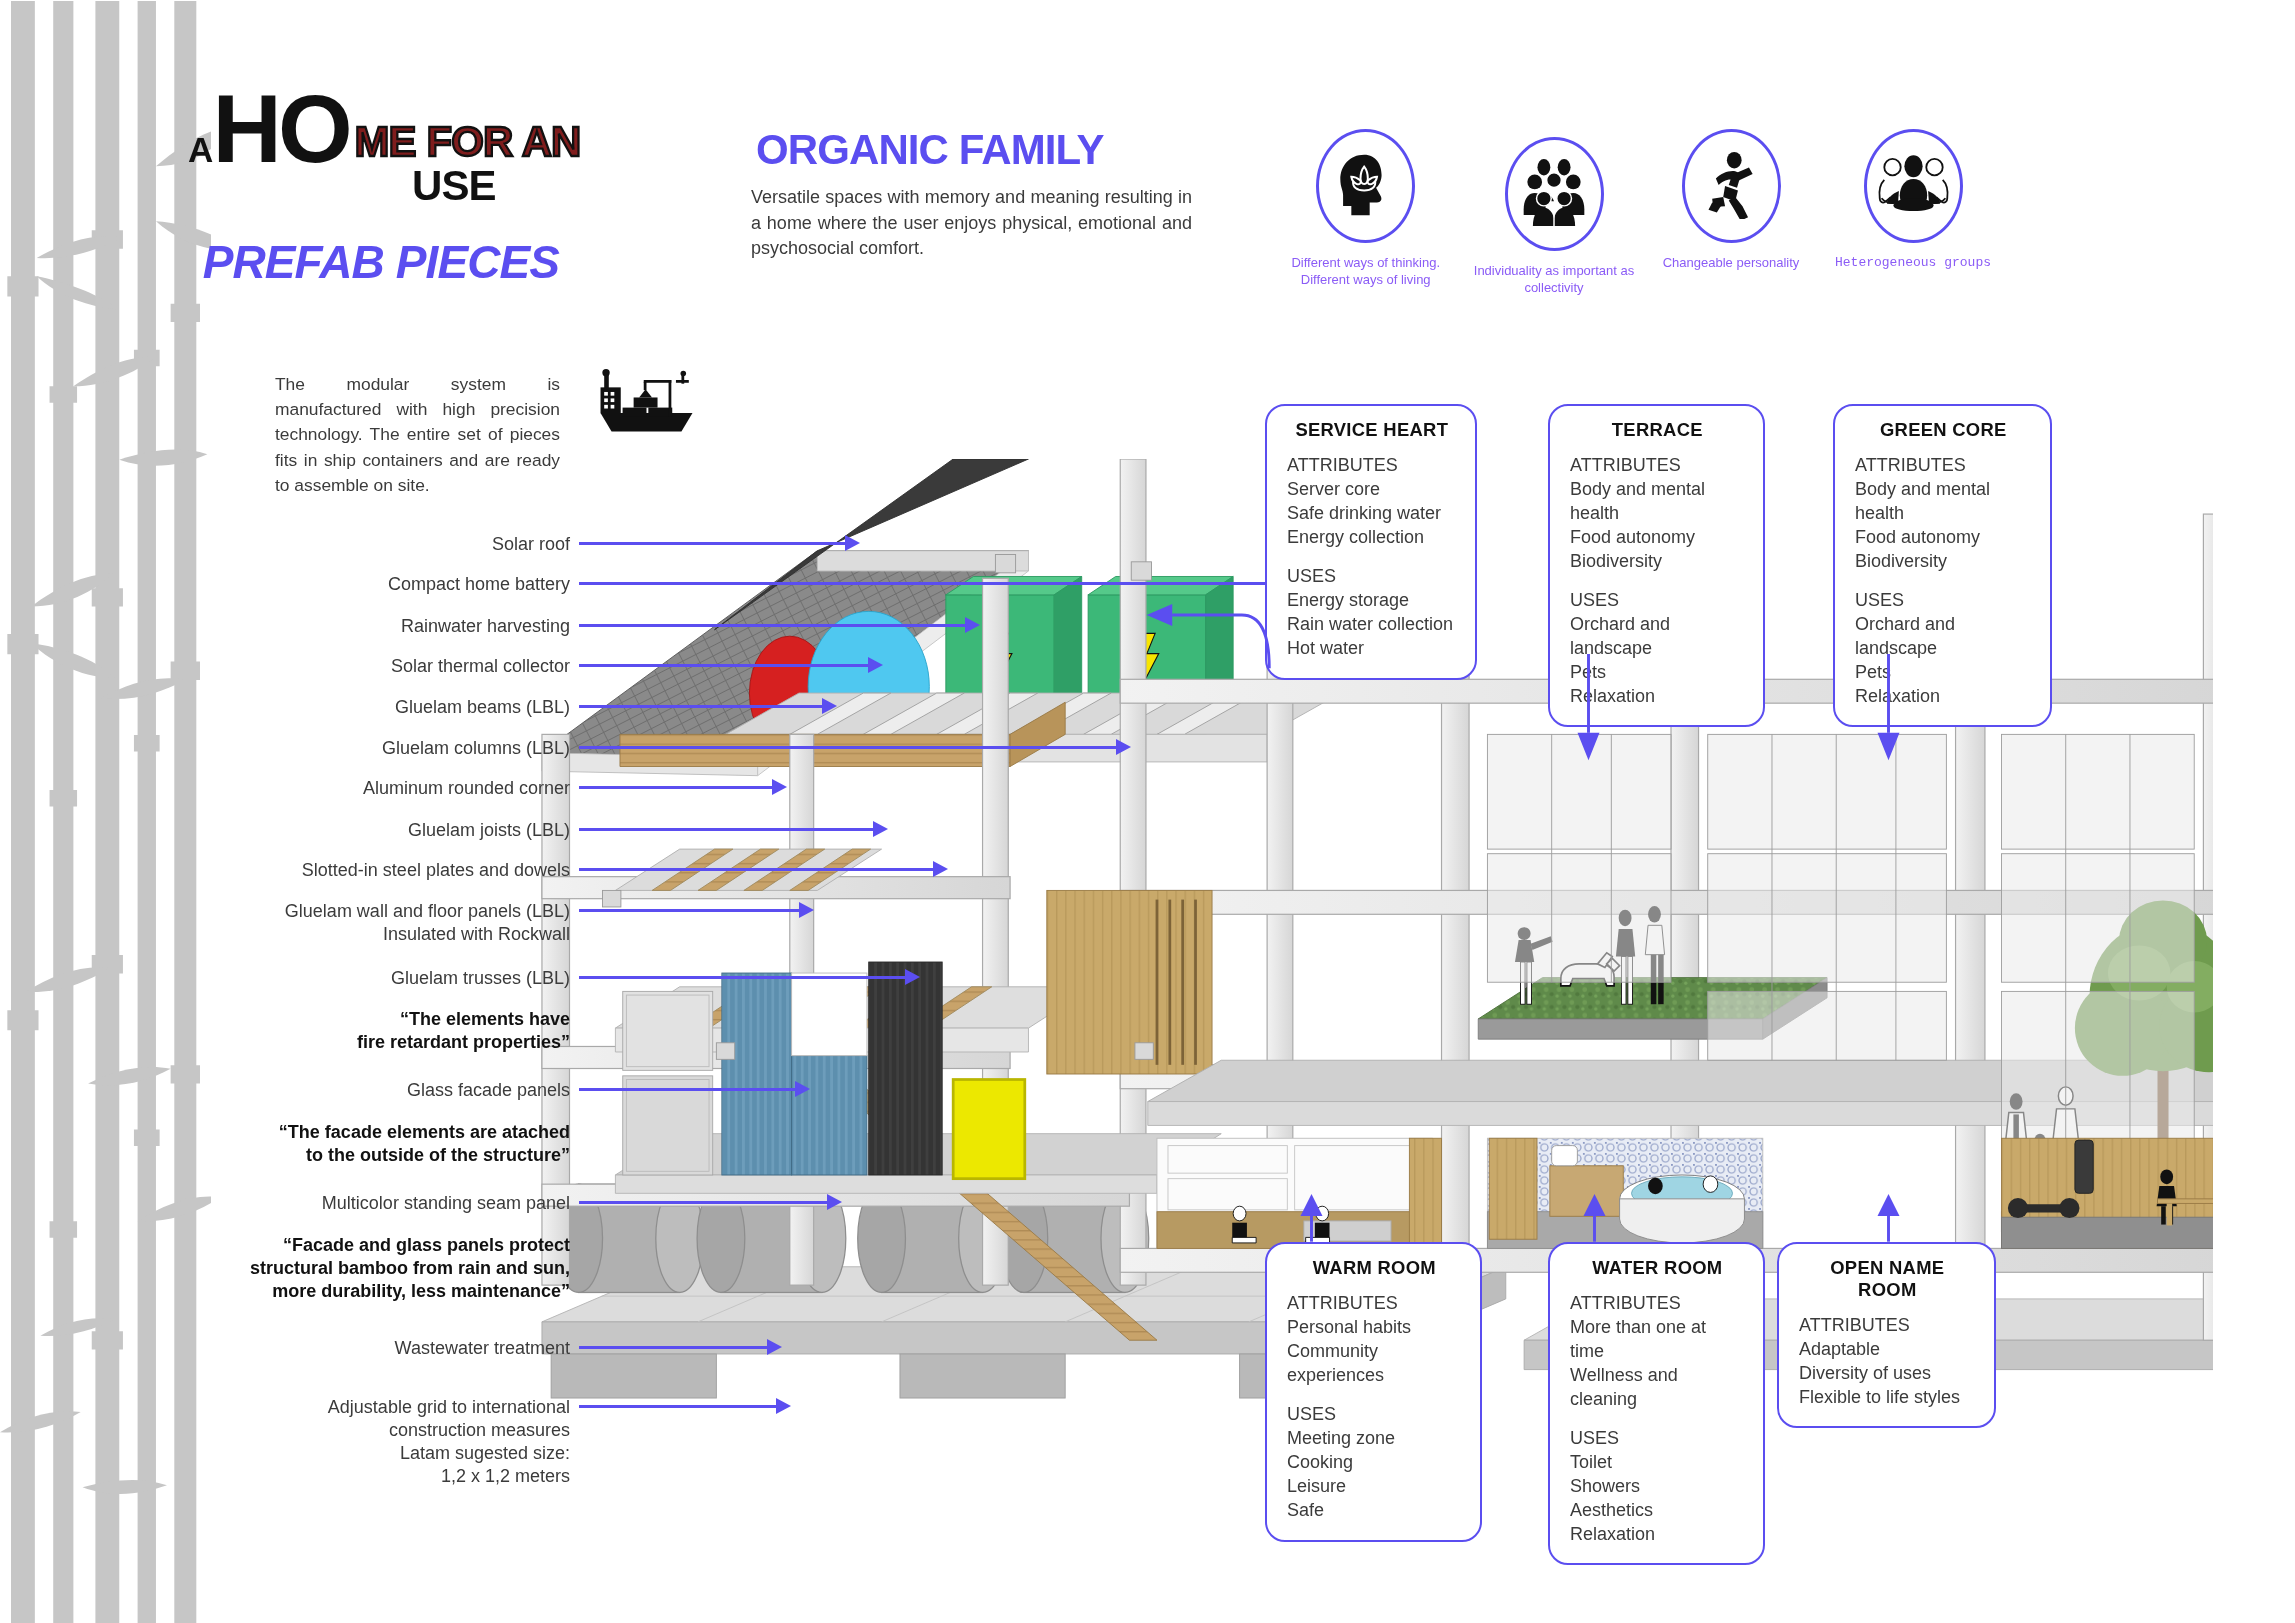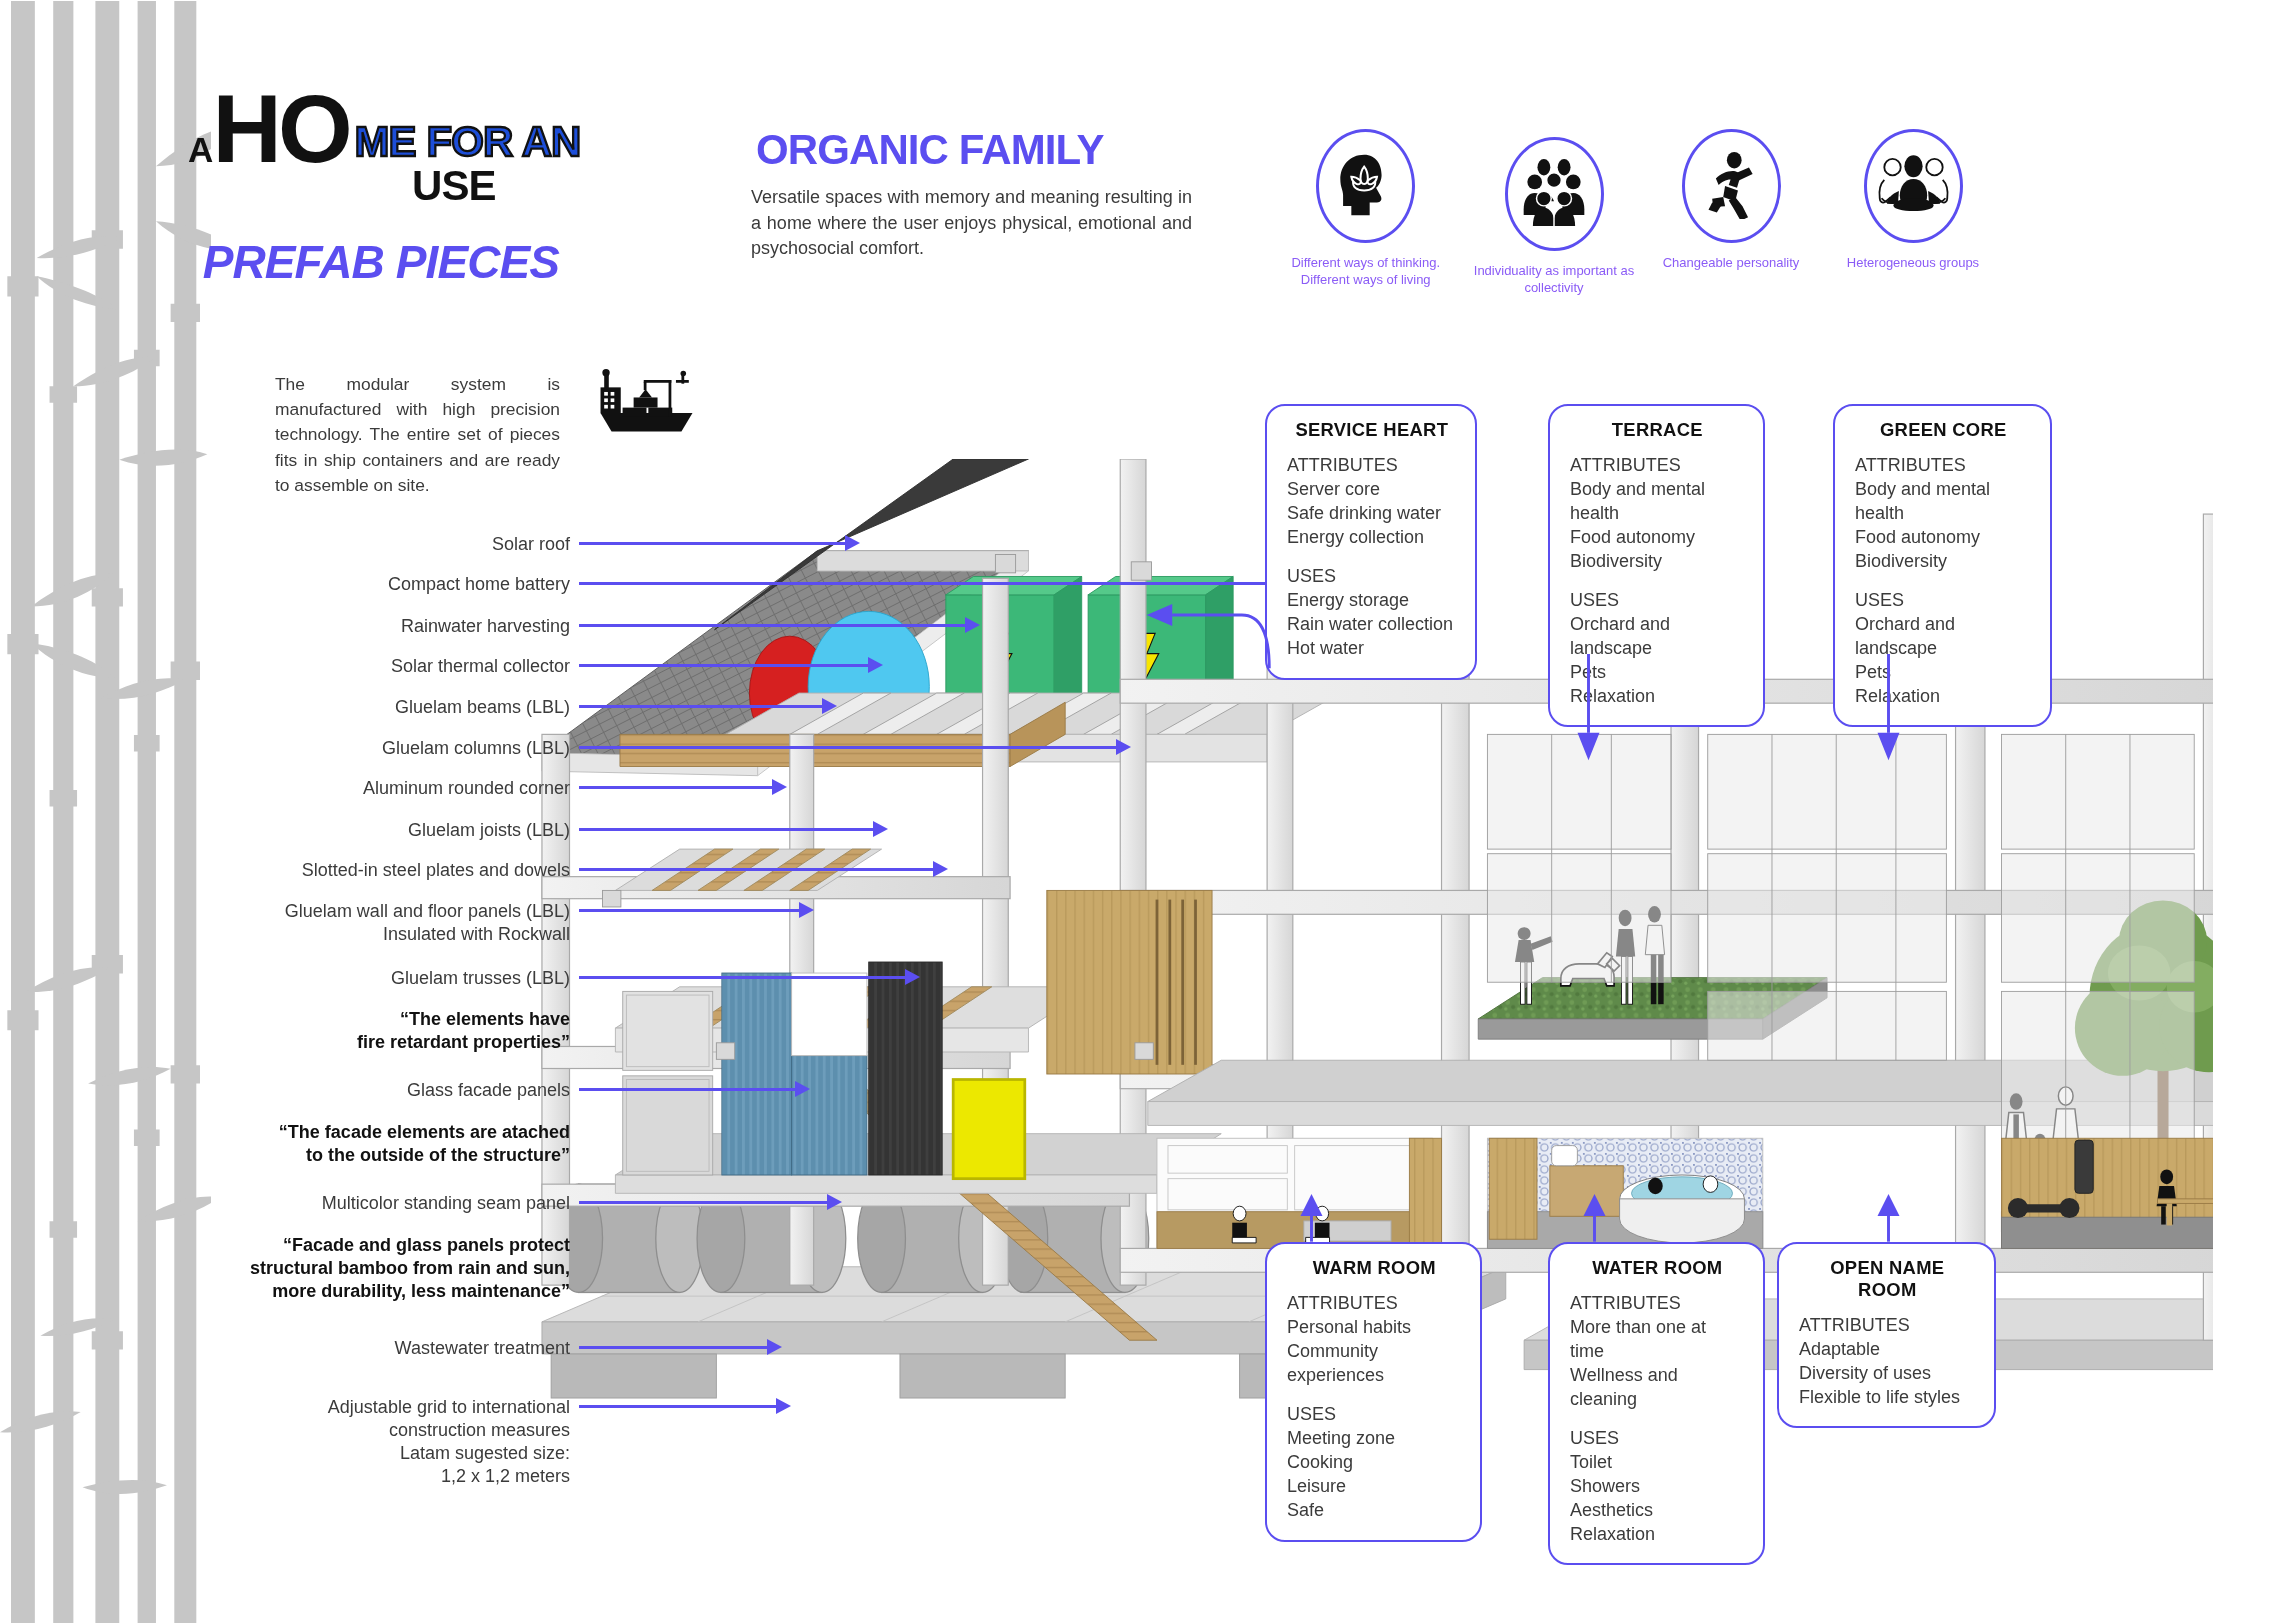--- a/index.html
+++ b/index.html
@@ -14,21 +14,21 @@
   .bamboo { position:absolute; left:0; top:0; width:211px; height:1624px; }
   .bamboo svg { display:block; }
 
   
   .titlewrap { position:absolute; left:188px; top:87px; width:624px; }
   .t-row1 { display:flex; align-items:flex-end; height:84px; }
   .t-a { font-size:35px; font-weight:bold; color:#111; line-height:1; padding-bottom:3.7px; letter-spacing:-0.9px;}
   .t-ho { font-size:96px; font-weight:bold; color:#111; line-height:.86; letter-spacing:-3.7px; }
   .t-mefor {
     font-size:42px; font-weight:bold; line-height:1; letter-spacing:-0.9px;
-    color:#1d4ed8; -webkit-text-stroke:2.3px #111; padding-bottom:8.3px; margin-left:5.5px;
+    color:#7f1d1d; -webkit-text-stroke:2.3px #111; padding-bottom:8.3px; margin-left:5.5px;
   }
   .t-row2 { margin-top:-9.2px; padding-left:184px; }
   .t-use { font-size:42px; font-weight:bold; color:#111; letter-spacing:-0.9px;margin-left:40px; }
   .t-row3 { margin-top:3.7px; padding-left:134px; }
   .t-made { font-size:42px; font-weight:bold; color:#111; letter-spacing:-0.9px; }
   .t-row4 { margin-top:25px; padding-left:14.7px;font-style:italic; }
   .t-prefab { font-size:46px; font-weight:bold; color:#5b4ef0; letter-spacing:-0.9px; }
 
   
   .organic {
@@ -54,21 +54,21 @@
     width:99px; height:114px; margin:0 auto;
     border:3.2px solid #5b4ef0; border-radius:50%;
     display:flex; align-items:center; justify-content:center;
   }
   .concept .cap {
     margin-top:11px; font-size:13px; line-height:1.32; color:#8b5cf6;
   }
   .c0 { left:-7.3px;  top:0; }
   .c1 { left:181px; top:8px; }
   .c2 { left:358px; top:0; }
-  .c3 { left:540px; top:0; }
+  .c3 { left:540px; top:0;font-family:Liberation Mono, monospace; }
 
   
   .labels { position:absolute; left:138px; top:533px; width:1286px; }
   .lbl { position:absolute; }
   .lbl .txt {
     position:absolute; right:0; top:0; width:395px;
     text-align:right; font-size:18px; line-height:1.28; color:#3b3b3b;
     white-space:pre-line;
   }
   .lbl.quote .txt { font-weight:bold; color:#111; font-size:18px; }

